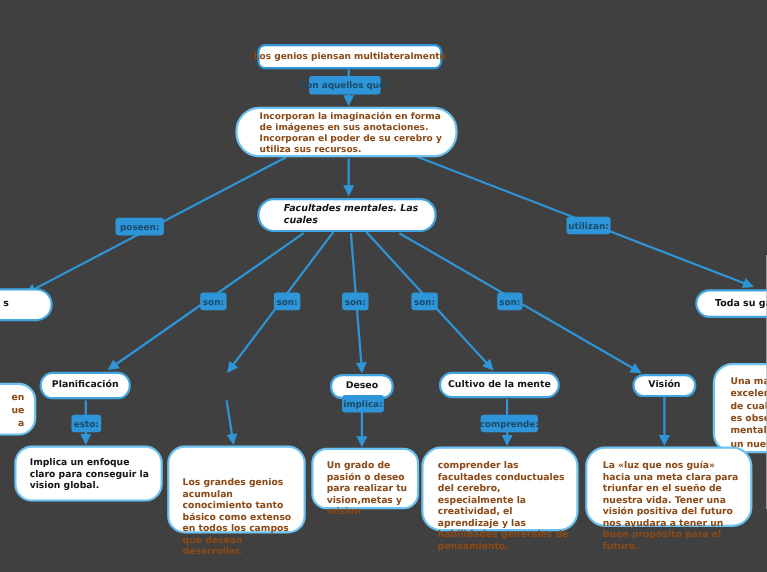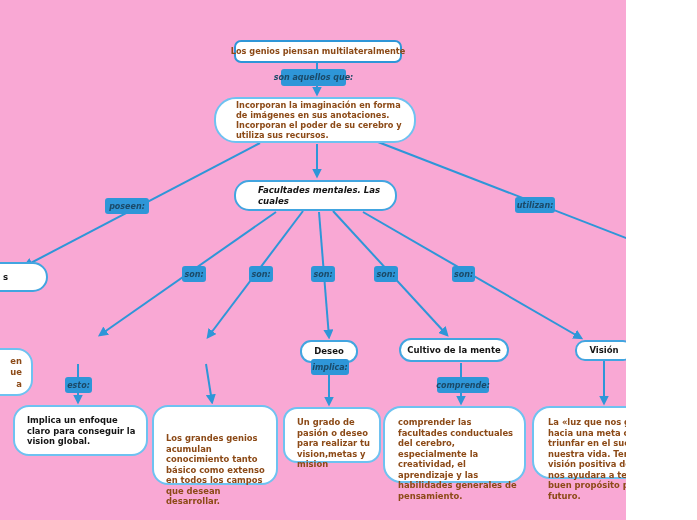--- a/index.html
+++ b/index.html
@@ -1,33 +1,33 @@
 <!DOCTYPE html>
 <html><head>
 <meta charset="utf-8">
 <style>
   html,body{margin:0;padding:0;background:#ffffff;}
   .canvas{
-    position:relative;width:626px;height:520px;overflow:hidden;background:#f9a8d4;
+    position:relative;width:697px;height:520px;overflow:hidden;background:#404040;
     font-family:"DejaVu Sans",sans-serif;
   }
   #edges{position:absolute;left:0;top:0;z-index:1;}
   .node{
     position:absolute;z-index:2;background:#ffffff;box-sizing:border-box;
     border:2px solid #42a5e0;color:#141414;font-weight:bold;font-size:8.5px;
     display:flex;align-items:center;justify-content:center;text-align:center;
     line-height:1.25;
   }
   .soft{border:2.5px solid #6ec2f1;}
   .brown{color:#8c4a17;}
   .blockbox{display:block;text-align:left;}
   .lbl{
     position:absolute;z-index:3;background:#2e96d8;color:#1b4a68;font-weight:bold;
     font-size:8px;border-radius:3px;display:flex;align-items:center;justify-content:center;
-    box-sizing:border-box;white-space:nowrap;font-style:italic;
+    box-sizing:border-box;white-space:nowrap;
   }
   
   #n-root{left:234px;top:40px;width:168px;height:23px;border-radius:7px;border-color:#2e96d8;font-size:8.2px;white-space:nowrap;}
   #n-intro{left:214px;top:97px;width:202px;height:46px;border-radius:22px;text-align:left;justify-content:flex-start;padding:0 12px 0 20px;font-size:8.2px;}
   #lbl-sonaq{left:281px;top:69px;width:65px;height:17px;}
   #n-fac{left:234px;top:180px;width:163px;height:31px;border-radius:15px;text-align:left;justify-content:flex-start;padding:0 8px 0 22px;font-size:8.6px;font-style:italic;}
   #lbl-poseen{left:105px;top:198px;width:44px;height:16px;}
   #lbl-utilizan{left:515px;top:197px;width:40px;height:16px;}
   #n-toda{left:632px;top:263px;width:120px;height:26px;border-radius:13px;justify-content:flex-start;padding-left:16px;white-space:nowrap;font-size:8.6px;}
   #n-lcut-top{left:-122px;top:262px;width:170px;height:30px;border-radius:15px;display:block;}
@@ -93,20 +93,21 @@
   <div class="node" id="n-lcut-top">
     <span class="frag">s</span>
   </div>
 
   <div class="lbl" id="lbl-son1">son:</div>
   <div class="lbl" id="lbl-son2">son:</div>
   <div class="lbl" id="lbl-son3">son:</div>
   <div class="lbl" id="lbl-son4">son:</div>
   <div class="lbl" id="lbl-son5">son:</div>
 
+  <div class="node" id="n-plan">Planificación</div>
   <div class="node" id="n-deseo">Deseo</div>
   <div class="node" id="n-cult">Cultivo de la mente</div>
   <div class="node" id="n-vis">Visión</div>
   <div class="node soft brown blockbox" id="n-rcut">
     <span>Una mane</span>
     <span>excelenci</span>
     <span>de cualqu</span>
     <span>es observ</span>
     <span>mentales</span>
     <span>un nuevo</span>

